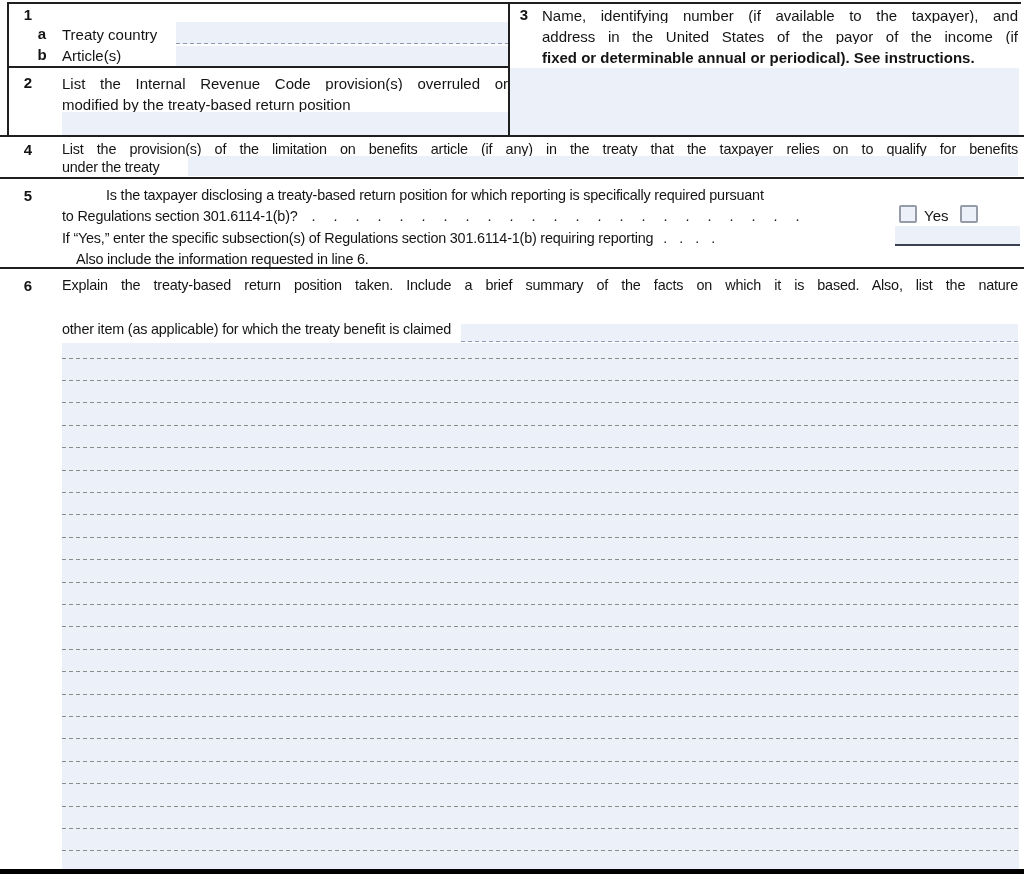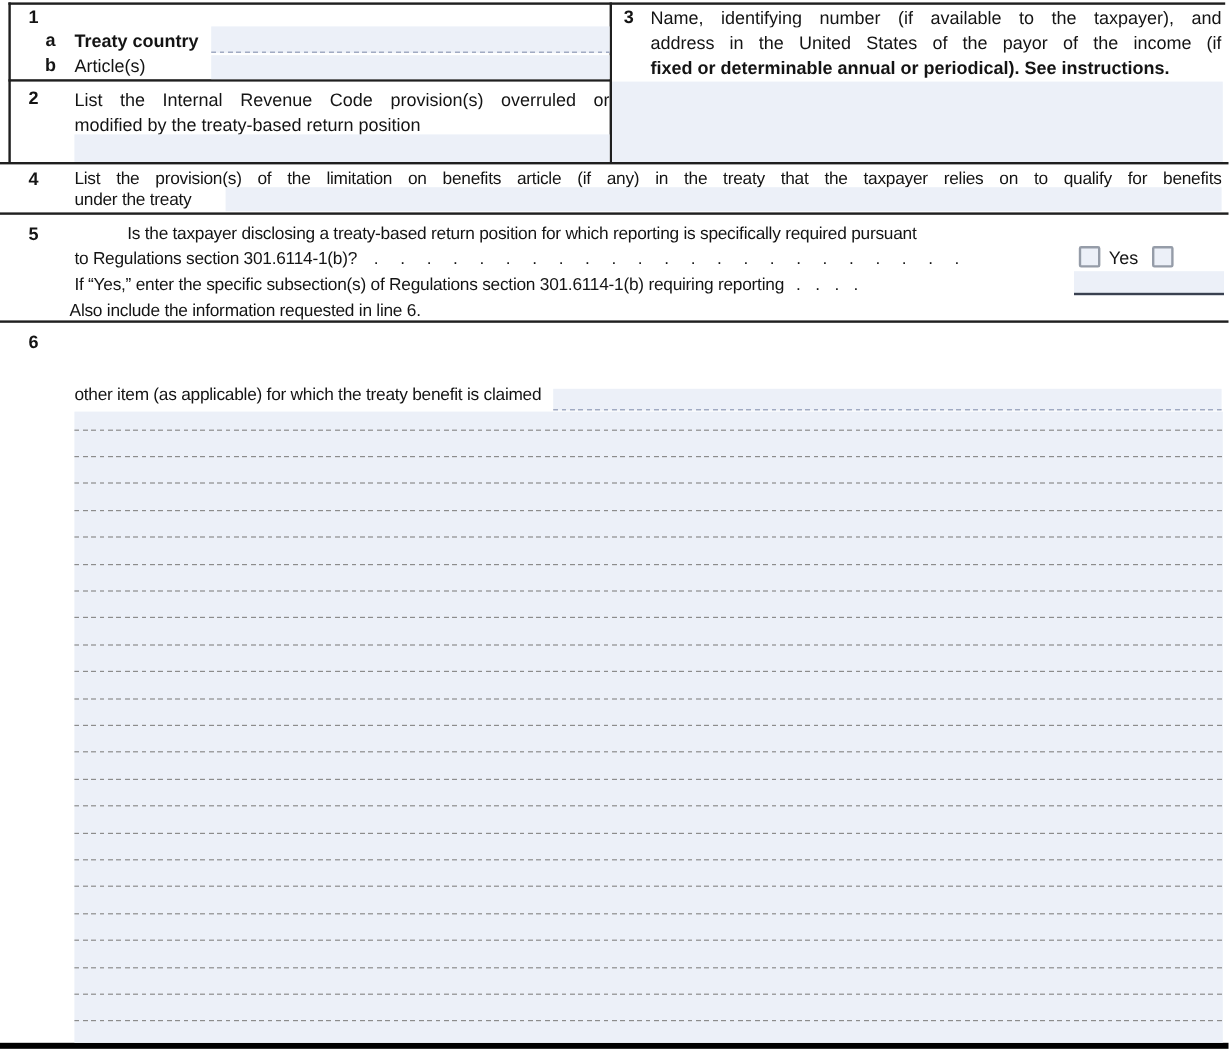--- a/index.html
+++ b/index.html
@@ -52,21 +52,21 @@
   <div class="vrule" style="left:508px; top:2px; width:2px; height:134px;"></div>
   <div class="hrule" style="left:7px; top:66px; width:502px; height:1.6px;"></div>
   <div class="hrule" style="left:0; top:135px; width:1024px; height:2px;"></div>
   <div class="hrule" style="left:0; top:176.5px; width:1024px; height:2px;"></div>
   <div class="hrule" style="left:0; top:266.5px; width:1024px; height:2px;"></div>
   <div class="bottom-bar" style="left:0; top:869px; width:1024px; height:5px;"></div>
 
   <div class="abs num" style="left:14px; top:6px; width:28px;">1</div>
 
   <div class="abs num" style="left:32px; top:25px; width:20px;">a</div>
-  <div class="abs txt" style="left:62px; top:25px;font-weight:bold;">Treaty country</div>
+  <div class="abs txt" style="left:62px; top:25px;">Treaty country</div>
   <div class="field" style="left:176px; top:22px; width:332px; height:22px;">
     <span class="txt"></span>
     <div class="dash-blue"></div>
   </div>
 
   <div class="abs num" style="left:32px; top:46px; width:20px;">b</div>
   <div class="abs txt" style="left:62px; top:46px;">Article(s)</div>
   <div class="field" style="left:176px; top:46px; width:332px; height:20px;">
     <span class="txt"></span>
   </div>
@@ -107,23 +107,24 @@
   <div class="abs txt" style="left:985px; top:206px;margin-left:48px;">No</div>
 
   <div class="abs txt-sm dotrow" style="left:62px; top:230px; width:828px;">
     <span>If “Yes,” enter the specific subsection(s) of Regulations section 301.6114-1(b) requiring reporting</span>
     <span class="dots dots-narrow">....</span>
   </div>
   <div class="field underline-field" style="left:895px; top:226px; width:125px; height:20px;">
     <span class="txt-sm"></span>
   </div>
 
-  <div class="abs txt-sm" style="left:58px; top:251px;">Also include the information requested in line 6.</div>
+  <div class="abs txt-sm" style="left:76px; top:251px;">Also include the information requested in line 6.</div>
 
   <div class="abs num" style="left:14px; top:277px; width:28px;">6</div>
+  <div class="abs txt-sm just" style="left:62px; top:277px; width:956px; height:16px;">Explain the treaty-based return position taken. Include a brief summary of the facts on which it is based. Also, list the nature</div>
 
   <div class="abs txt-sm inline-field-row" style="left:62px; top:321px; width:956px; height:21px;justify-content:center;">
     <span>other item (as applicable) for which the treaty benefit is claimed</span>
     <span class="inline-field">
       <span class="dash-blue"></span>
     </span>
   </div>
 
   <div class="writing-area" style="left:62px; top:343px; width:957px; height:526px;">
     <span class="txt-sm"></span>

